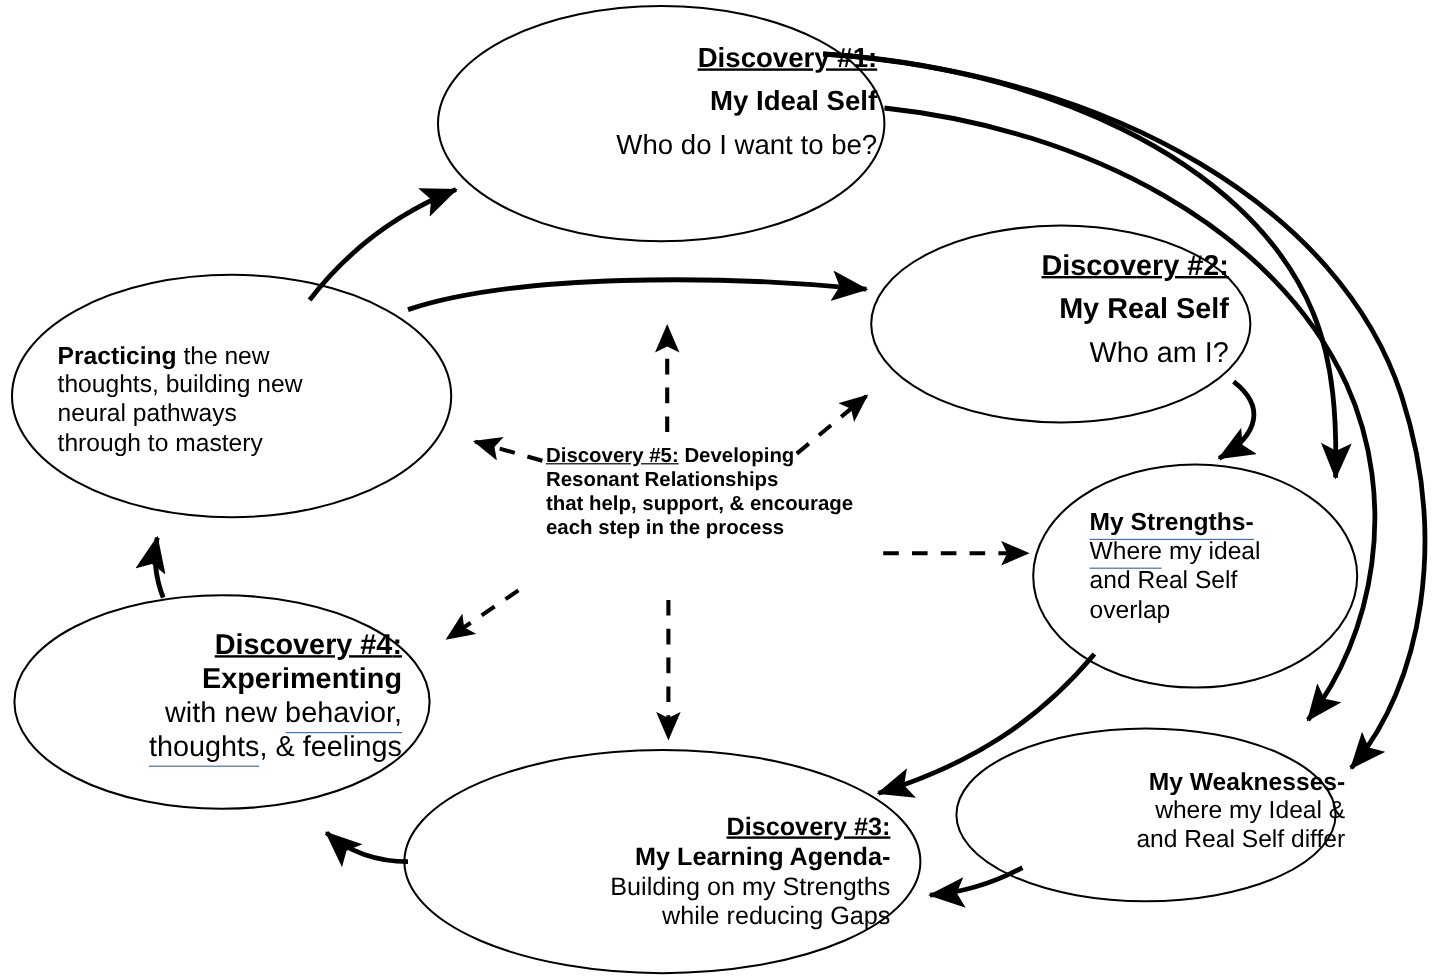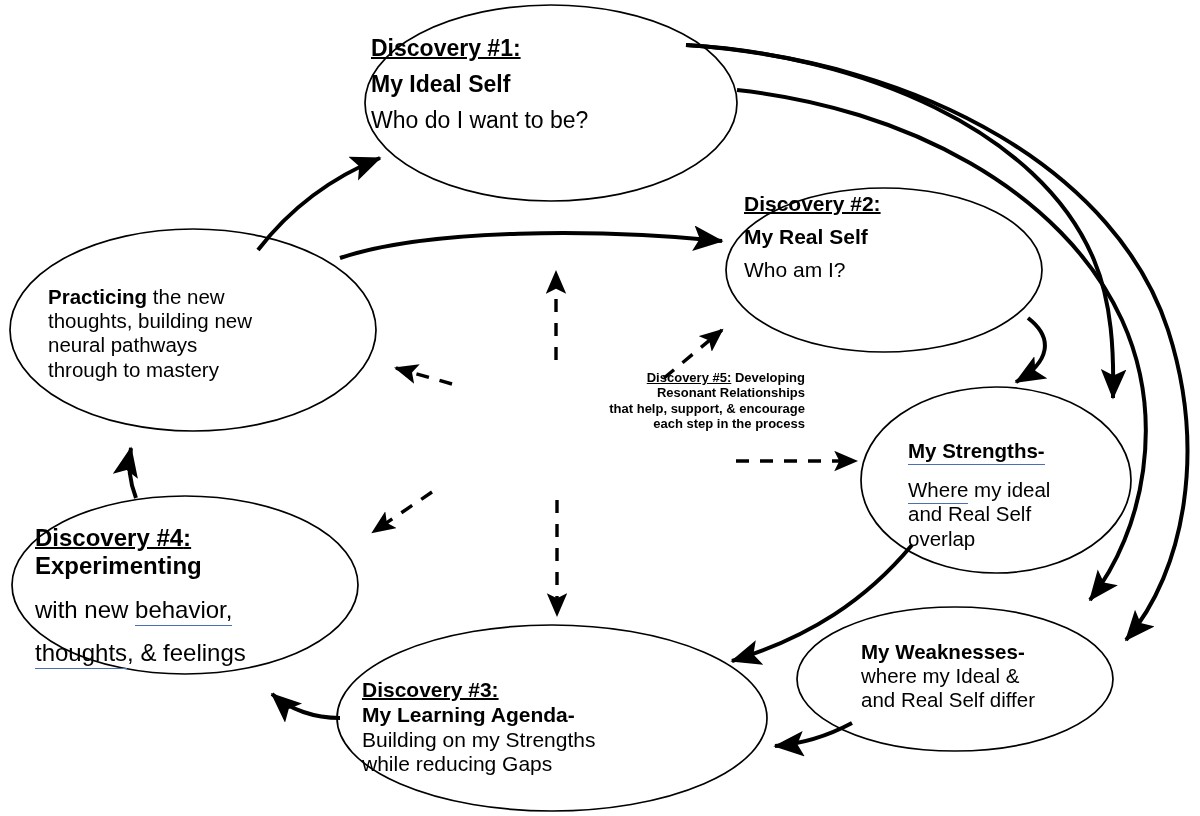--- a/index.html
+++ b/index.html
@@ -1,25 +1,25 @@
 <!DOCTYPE html>
 <html><head>
 <meta charset="utf-8">
 <title>Intentional Change Theory Diagram</title>
 <style>
   html,body{margin:0;padding:0;background:#ffffff;}
   body{font-family:"Liberation Sans",sans-serif;}
   #stage{position:relative;width:1200px;height:816px;background:#fff;overflow:hidden;}
   svg#canvas{position:absolute;left:0;top:0;width:1200px;height:816px;}
-  .node-text{position:absolute;text-align:left;color:#000;line-height:1.18;}
+  .node-text{position:absolute;text-align:right;color:#000;line-height:1.18;}
   .ln{display:block;white-space:nowrap;}
   .b{font-weight:bold;}
   .bi{font-weight:bold;}
   .u{text-decoration:underline;text-underline-offset:1px;}
-  .sp{position:relative;display:inline-block;margin-top:15px;}
+  .sp{position:relative;display:inline-block;}
   .sp.blue::after{content:"";position:absolute;left:0;right:0;bottom:-2px;
      border-bottom:1.6px solid #4a6fb5;box-shadow:0 2.6px 0 -0.6px #4a6fb5;}
   .sp.blue1::after{content:"";position:absolute;left:0;right:0;bottom:-2px;
      border-bottom:1.6px solid #4a6fb5;}
 </style>
 </head>
 <body>
 
 <div id="stage">
 
@@ -73,21 +73,21 @@
 
     <path d="M736,461 L856,461" fill="none" stroke="#000" stroke-width="3.4" stroke-dasharray="13 11" marker-end="url(#ahd)"></path>
   </svg>
 
   <div class="node-text" style="left:371px; top:35px; width:360px; font-size:23px;">
     <span class="ln b u">Discovery #1:</span>
     <span class="ln bi" style="margin-top:9px;display:block;">My Ideal Self</span>
     <span class="ln" style="margin-top:9px;display:block;">Who do I want to be?</span>
   </div>
 
-  <div class="node-text" style="left:744px; top:192px; width:280px; font-size:21px;">
+  <div class="node-text" style="left:744px; top:208px; width:280px; font-size:24px;">
     <span class="ln b u">Discovery #2:</span>
     <span class="ln bi" style="margin-top:8px;display:block;">My Real Self</span>
     <span class="ln" style="margin-top:8px;display:block;">Who am I?</span>
   </div>
 
   <div class="node-text" style="left:48px; top:285px; width:292px; font-size:20.5px; text-align:left;">
     <span class="ln"><span class="b">Practicing</span> <span>the new</span></span>
     <span class="ln">thoughts, building new</span>
     <span class="ln">neural pathways</span>
     <span class="ln">through to mastery</span>
@@ -113,20 +113,20 @@
     <span class="ln">while reducing Gaps</span>
   </div>
 
   <div class="node-text" style="left:35px; top:524px; width:300px; font-size:24px;">
     <span class="ln"><span class="b u">Discovery #4</span><span class="bi u">:</span></span>
     <span class="ln bi">Experimenting</span>
     <span class="ln"><span>with new </span><span class="sp blue">behavior,</span></span>
     <span class="ln"><span class="sp blue">thoughts</span><span>, &amp; feelings</span></span>
   </div>
 
-  <div class="node-text" style="left:455px; top:370px; width:350px; font-size:13px; text-align:right;">
+  <div class="node-text" style="left:455px; top:370px; width:350px; font-size:17px; text-align:left;">
     <span class="ln"><span class="b u">Discovery #5:</span> <span class="bi">Developing</span></span>
     <span class="ln bi">Resonant Relationships</span>
     <span class="ln b">that help, support, &amp; encourage</span>
     <span class="ln b">each step in the process</span>
   </div>
 
 </div>
 
 </body></html>

